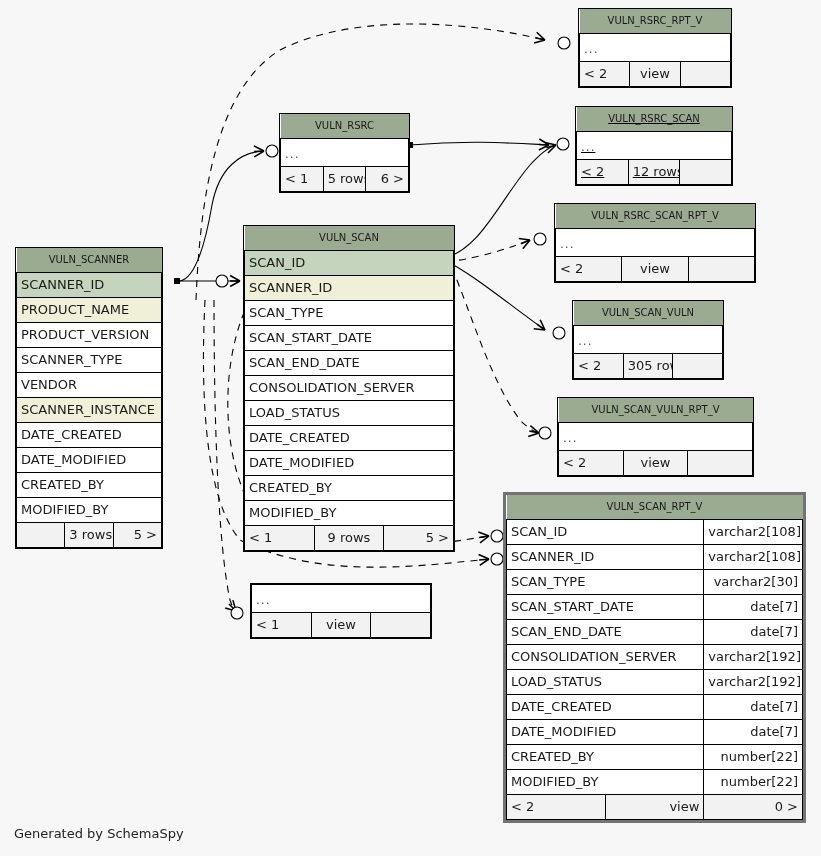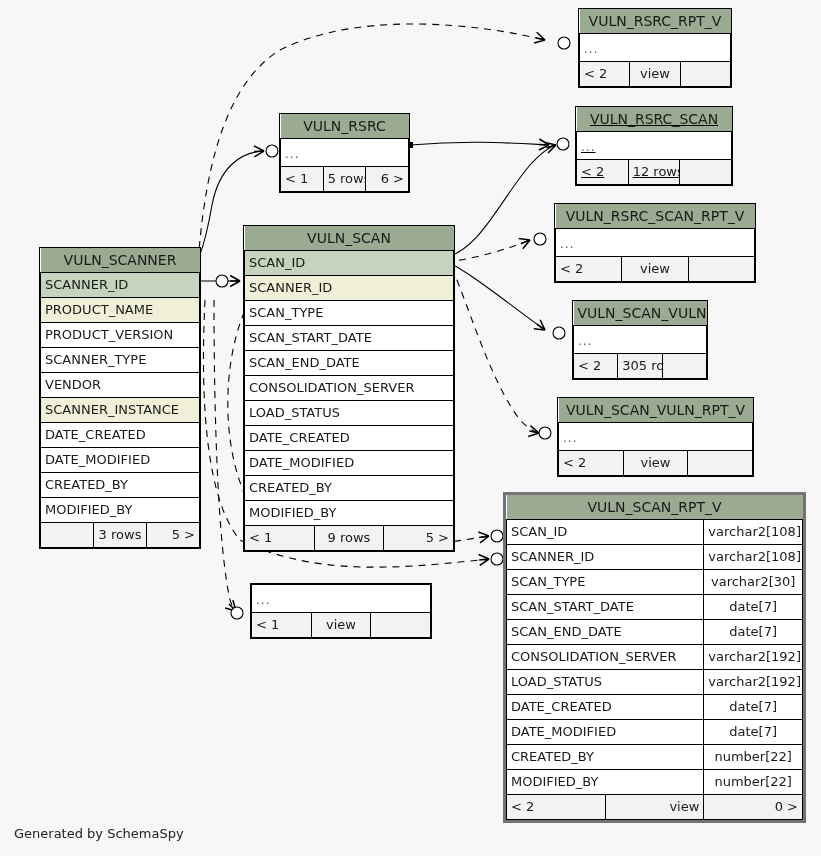--- a/index.html
+++ b/index.html
@@ -54,40 +54,40 @@
     height: 21px;
     background: #ffffff;
     text-align: left;
   }
   .tbl .hdr td {
     background: #9aab92;
     text-align: center;
     border-top: none;
     border-left: none;
     border-right: none;
-    font-size: 14px;
+    font-size: 10px;
     height: 21px;
   }
   .tbl .pk td { background: #c5d5bd; }
   .tbl .fk td { background: #eff0d7; }
   .tbl .ellipsis td {
     color: #555;
     font-size: 12px;
     letter-spacing: 1px;
     padding-top: 4px;
   }
   .tbl .foot td {
     background: #f2f2f2;
     font-size: 13px;
     height: 21px;
   }
   .tbl .foot td.l { text-align: left; }
   .tbl .foot td.c { text-align: center; }
   .tbl .foot td.r { text-align: right; }
-  .tbl .type { text-align: center; }
+  .tbl .type { text-align: right; }
 
   #footer-note {
     position: absolute;
     left: 14px;
     top: 826px;
     font-size: 13px;
     color: #222;
     font-family: "DejaVu Sans", sans-serif;
   }
 </style>
@@ -189,21 +189,21 @@
       </tr>
       <tr class="foot">
         <td class="l" style="width:33%">&lt; 2</td>
         <td class="c" style="width:34%">view</td>
         <td class="r" style="width:33%"></td>
       </tr>
     </tbody>
       </table>
   </div>
 
-  <div class="tbl" style="left:572px; top:300px; width:136px;">
+  <div class="tbl" style="left:572px; top:300px; width:152px;">
     <table>
       <tbody>
           <tr class="hdr">
         <td colspan="3">VULN_SCAN_VULN</td>
       </tr>
       <tr class="ellipsis">
         <td colspan="3">...</td>
       </tr>
       <tr class="foot">
         <td class="l" style="width:30%">&lt; 2</td>
@@ -243,21 +243,21 @@
       </tr>
       <tr class="foot">
         <td class="l" style="width:28%">&lt; 1</td>
         <td class="c" style="width:45%">5 rows</td>
         <td class="r" style="width:27%">6 &gt;</td>
       </tr>
     </tbody>
       </table>
   </div>
 
-  <div class="tbl" style="left:15px; top:247px; width:162px;margin-left:24px;">
+  <div class="tbl" style="left:15px; top:247px; width:148px;">
     <table>
       <tbody>
           <tr class="hdr">
         <td colspan="3">VULN_SCANNER</td>
       </tr>
       </tbody>
         <tbody id="vuln-scanner-cols">
           <tr class="pk">
             <td colspan="3">SCANNER_ID</td>
           </tr>

